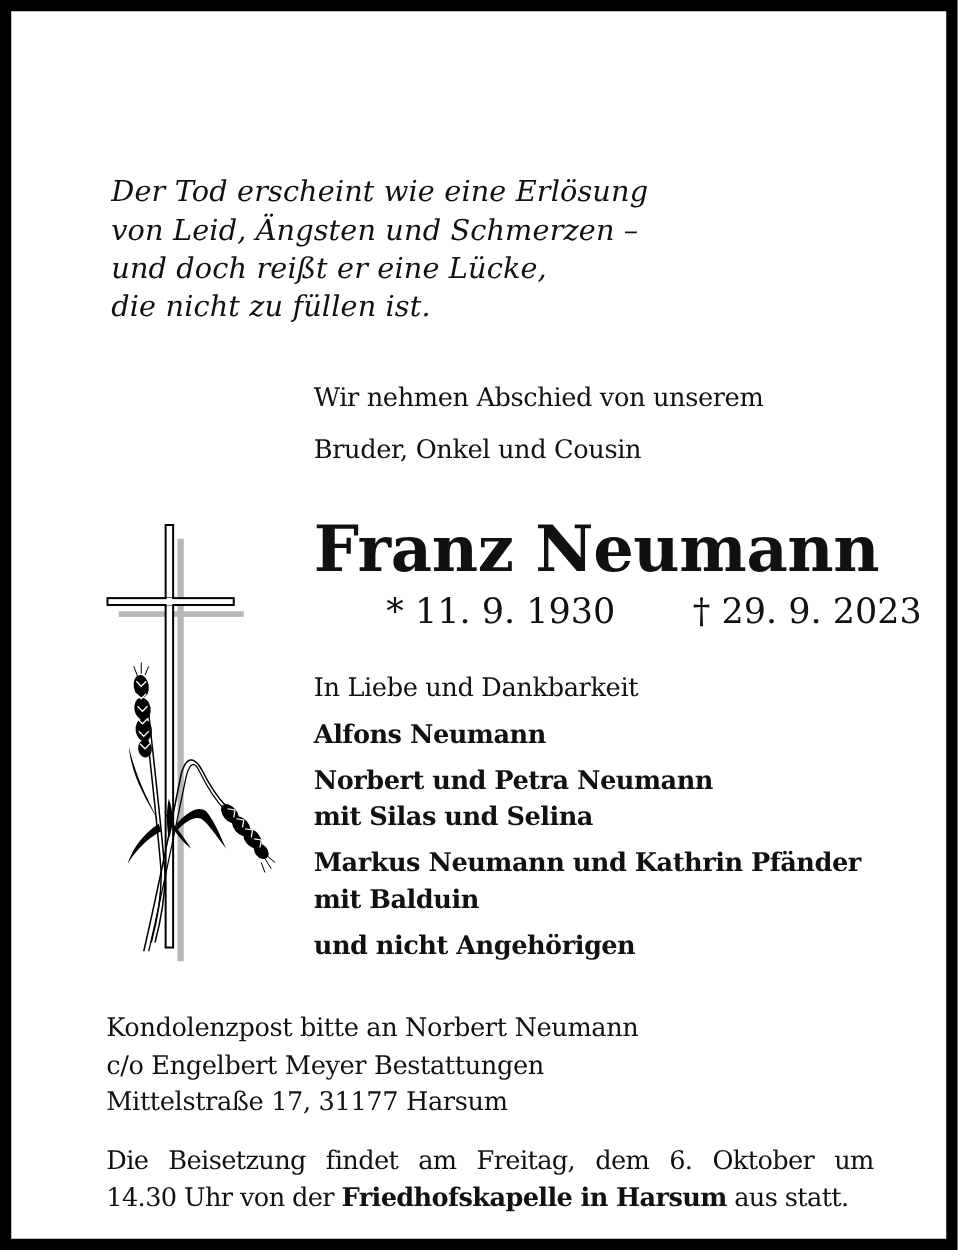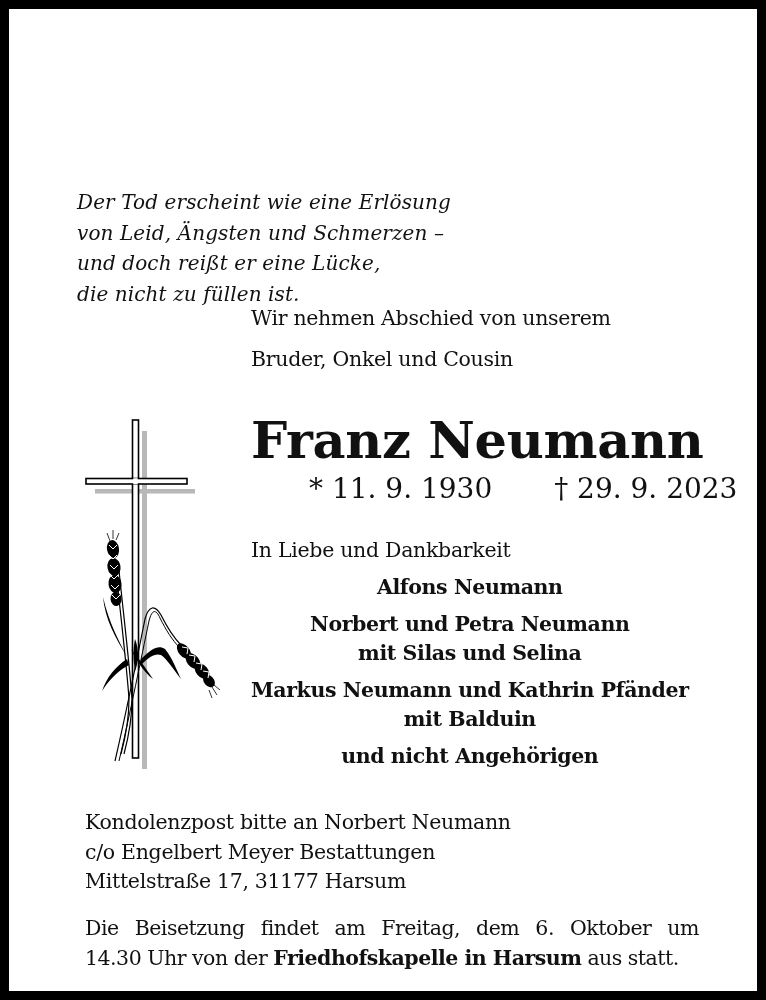--- a/index.html
+++ b/index.html
@@ -25,26 +25,25 @@
     }
     .abs { position: absolute; margin: 0; }
     .place {
       left: 525px; top: 40px;
       font-size: 20.5px;
       line-height: 30px;
       letter-spacing: -0.2px;
     }
     .place div { white-space: nowrap; }
     .motto {
-      left: 68px; top: 130px;
-      font-size: 20px;
+      left: 80px; top: 130px;
+      font-size: 23px;
       line-height: 30.5px;
       font-style: italic;
       letter-spacing: 0.1px;
-      margin-top: 48px;
     }
     .motto div { white-space: nowrap; }
     .intro {
       left: 242px; top: 284px;
       font-size: 20.5px;
       line-height: 29.5px;
       letter-spacing: -0.3px;
     }
     .intro div { white-space: nowrap; margin-top: 11px; }
     .name {
@@ -63,21 +62,21 @@
     }
     .dates .death { margin-left: 62px; }
     .family {
       left: 242px; top: 527px;
       font-size: 20.5px;
       line-height: 29px;
       letter-spacing: -0.3px;
     }
     .family .line { white-space: nowrap; }
     .family .bold { font-weight: bold; letter-spacing: -0.4px; }
-    .family .gap { margin-top: 8px; text-align: center; }
+    .family .gap { margin-top: 8px; }
     .condolence {
       left: 76px; top: 799px;
       font-size: 20.5px;
       line-height: 29.5px;
       letter-spacing: -0.3px;
     }
     .condolence div { white-space: nowrap; }
     .funeral {
       left: 76px; top: 904px;
       width: 614px;

